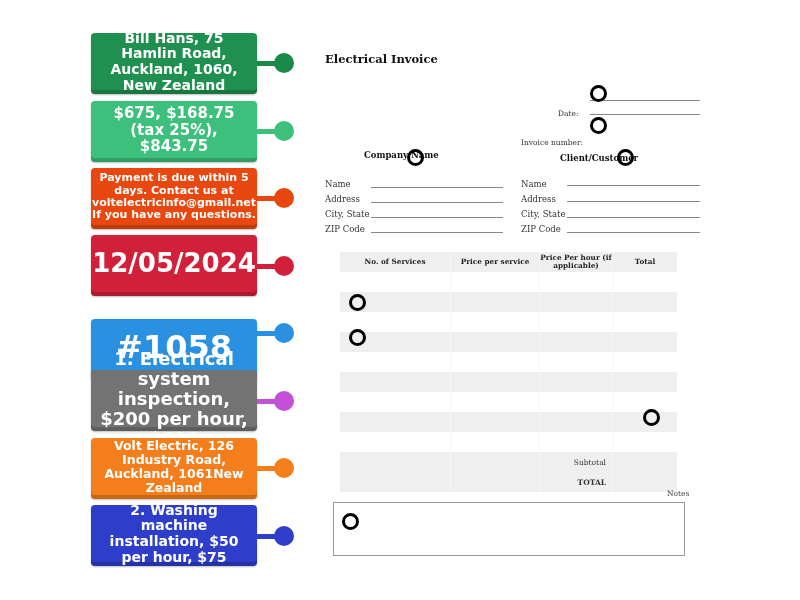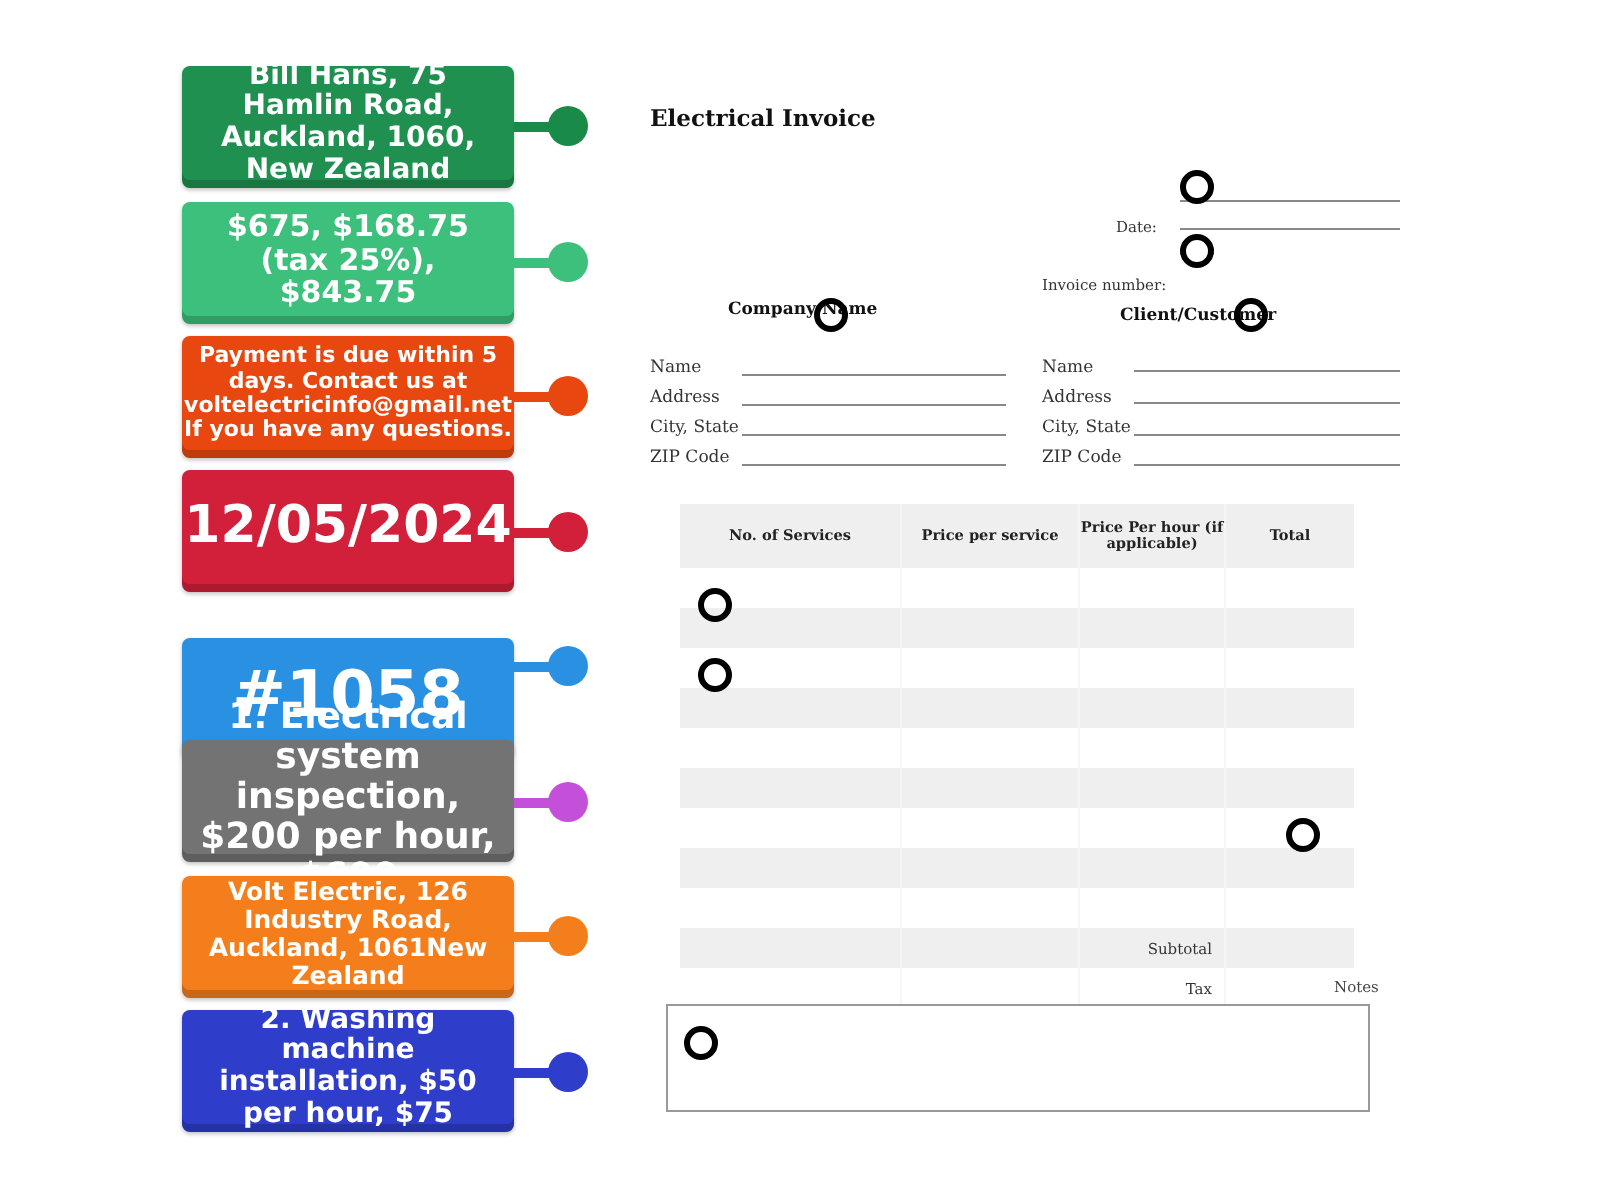--- a/index.html
+++ b/index.html
@@ -21,21 +21,21 @@
   .line { position:absolute; height:1px; background:#888; }
   .section-head { position:absolute; font-size:8.5px; font-weight:bold; color:#111;padding-left:39px; }
   .table { position:absolute; left:340px; top:252px; width:337px; }
   .row { position:relative; height:20px; display:flex; }
   .row.grey { background:#efefef; }
   .cell { box-sizing:border-box; border-right:1px solid #f6f6f6; font-size:7.5px; color:#333; display:flex; align-items:center; }
   .c1 { width:111px; justify-content:center; }
   .c2 { width:89px; justify-content:center; }
   .c3 { width:73px; justify-content:center; }
   .c4 { width:64px; justify-content:center; border-right:none; }
-  .hdr { height:32px; background:#efefef; }
+  .hdr { height:20px; background:#efefef; }
   .hdr .cell { font-weight:bold; text-align:center; line-height:1.05; font-size:7.3px; color:#222; }
   .summary-label { justify-content:flex-end; padding-right:6px; }
   .notes-label { position:absolute; left:667px; top:489px; font-size:7.5px; color:#444; }
   .notes-box { position:absolute; left:333px; top:502px; width:352px; height:54px; border:1px solid #999; box-sizing:border-box; background:#fff; }
   .drop { position:absolute; width:11px; height:11px; border:3.5px solid #000; border-radius:50%; background:transparent; box-sizing:content-box; cursor:pointer; }
 </style>
 </head>
 <body>
 
 <div class="label" style="top:33px;background:#1f9050;font-size:14px;">
@@ -174,26 +174,20 @@
         <div class="cell c2"></div>
         <div class="cell c3"></div>
         <div class="cell c4"></div>
       </div>
     <div class="row grey">
         <div class="cell c1"></div>
         <div class="cell c2"></div>
         <div class="cell c3 summary-label">Subtotal</div>
         <div class="cell c4"></div>
       </div>
-    <div class="row">
-        <div class="cell c1"></div>
-        <div class="cell c2"></div>
-        <div class="cell c3 summary-label">Tax</div>
-        <div class="cell c4"></div>
-      </div>
     <div class="row grey">
         <div class="cell c1"></div>
         <div class="cell c2"></div>
         <div class="cell c3 summary-label" style="font-weight:bold;">TOTAL</div>
         <div class="cell c4"></div>
       </div>
   </div>
 
   <div class="notes-label">Notes</div>
   <div class="notes-box"></div>

